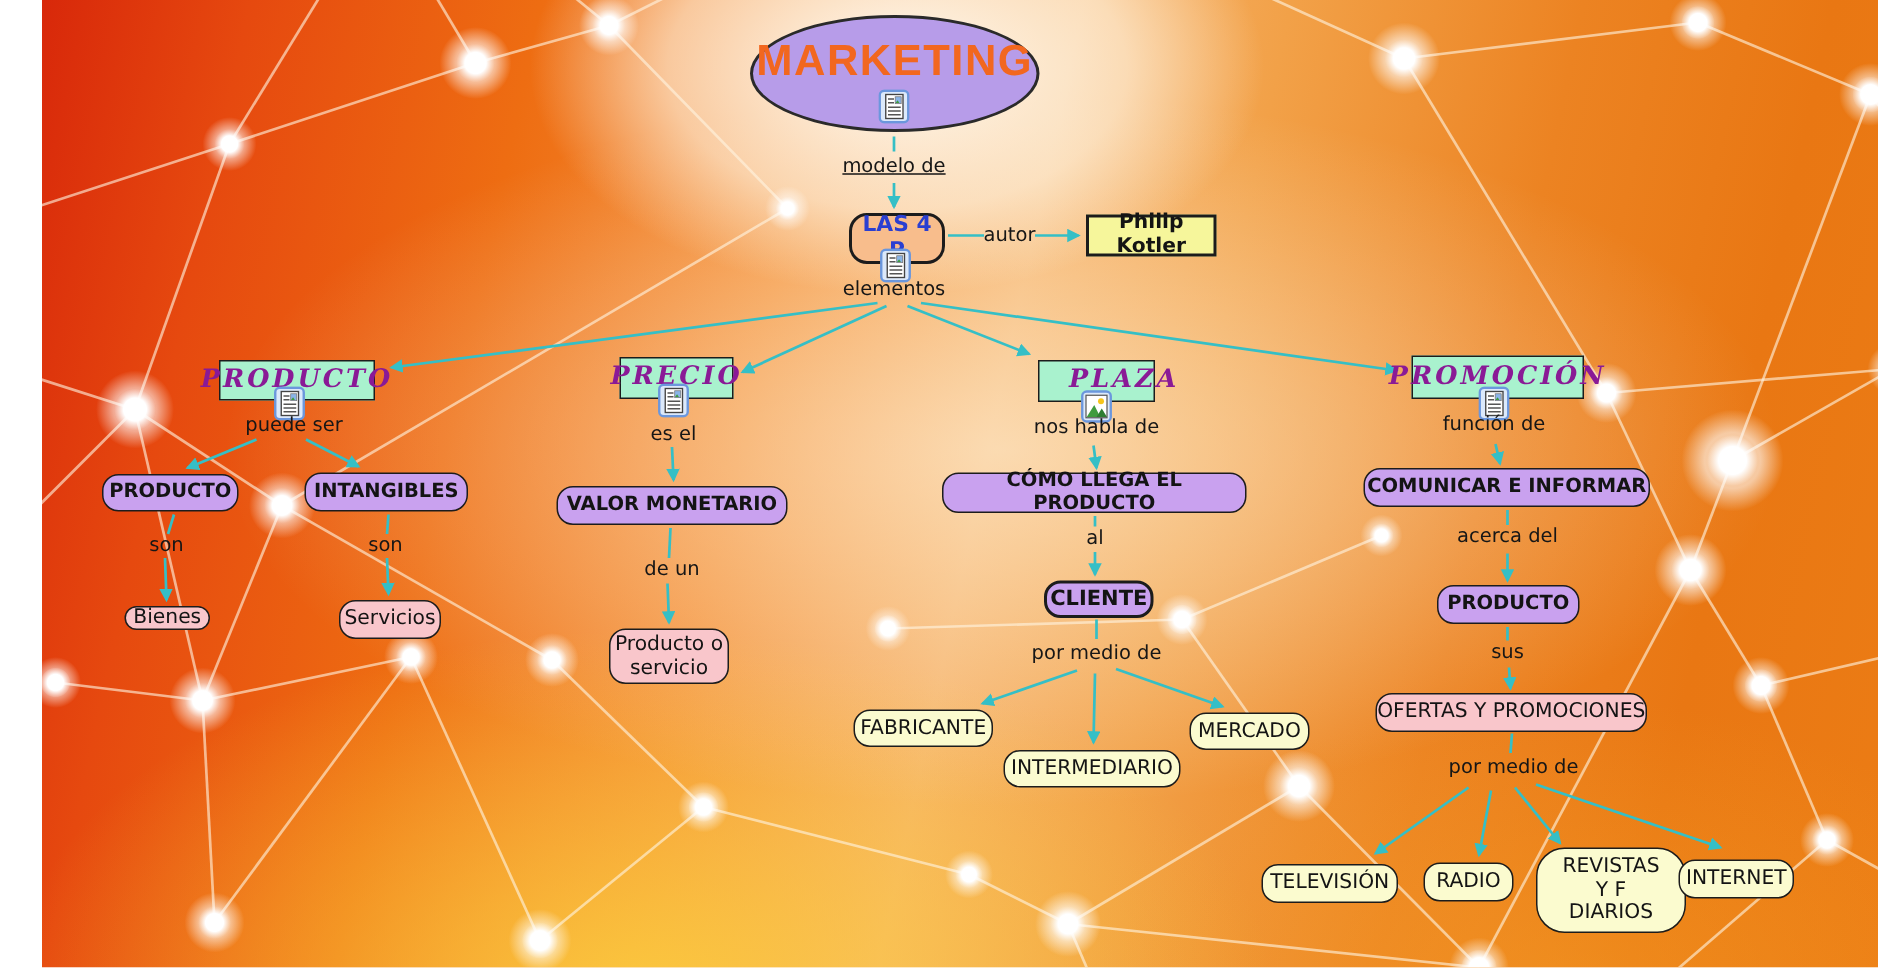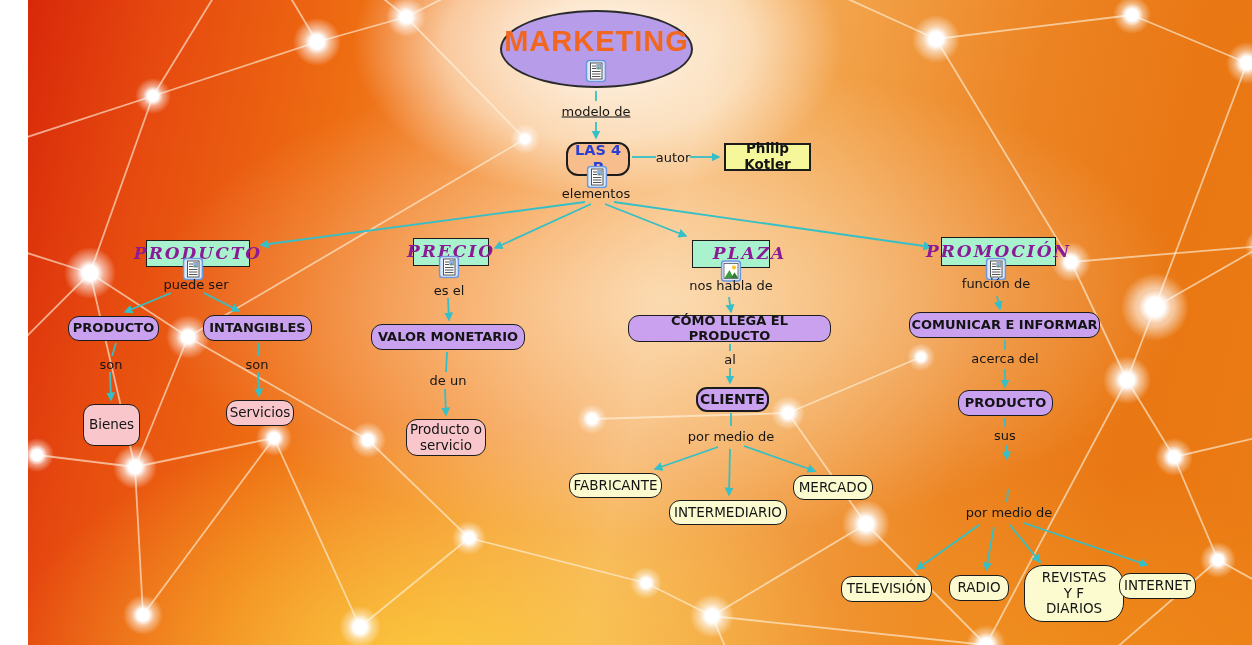--- a/index.html
+++ b/index.html
@@ -247,21 +247,21 @@
   <div class="node cat" style="left:913px;top:237px;width:115px;height:29px;">
     <span>PROMOCIÓN</span>
   </div>
 
   <div class="node purple" style="left:40px;top:316px;width:91px;height:25px;">
     <span>PRODUCTO</span>
   </div>
   <div class="node purple" style="left:175px;top:315px;width:109px;height:26px;">
     <span>INTANGIBLES</span>
   </div>
-  <div class="node pink" style="left:55px;top:404px;width:57px;height:42px;">
+  <div class="node pink" style="left:55px;top:404px;width:57px;height:16px;">
     <span>Bienes</span>
   </div>
   <div class="node pink" style="left:198px;top:400px;width:68px;height:26px;">
     <span>Servicios</span>
   </div>
 
   <div class="node purple" style="left:343px;top:324px;width:154px;height:26px;align-items:center;">
     <span>VALOR MONETARIO</span>
   </div>
   <div class="node pink" style="left:378px;top:419px;width:80px;height:37px;">
@@ -283,20 +283,23 @@
   </div>
   <div class="node yellow" style="left:765px;top:475px;width:80px;height:25px;">
     <span>MERCADO</span>
   </div>
 
   <div class="node purple" style="left:881px;top:312px;width:191px;height:26px;">
     <span>COMUNICAR E INFORMAR</span>
   </div>
   <div class="node purple" style="left:930px;top:390px;width:95px;height:26px;">
     <span>PRODUCTO</span>
+  </div>
+  <div class="node pink" style="left:889px;top:462px;width:181px;height:26px;">
+    <span>OFERTAS Y PROMOCIONES</span>
   </div>
   <div class="node yellow" style="left:813px;top:576px;width:91px;height:26px;">
     <span>TELEVISIÓN</span>
   </div>
   <div class="node yellow" style="left:921px;top:575px;width:60px;height:26px;">
     <span>RADIO</span>
   </div>
   <div class="node yellow" style="left:996px;top:565px;width:100px;height:57px;border-radius:19px;">
     <span>REVISTAS
 Y F

